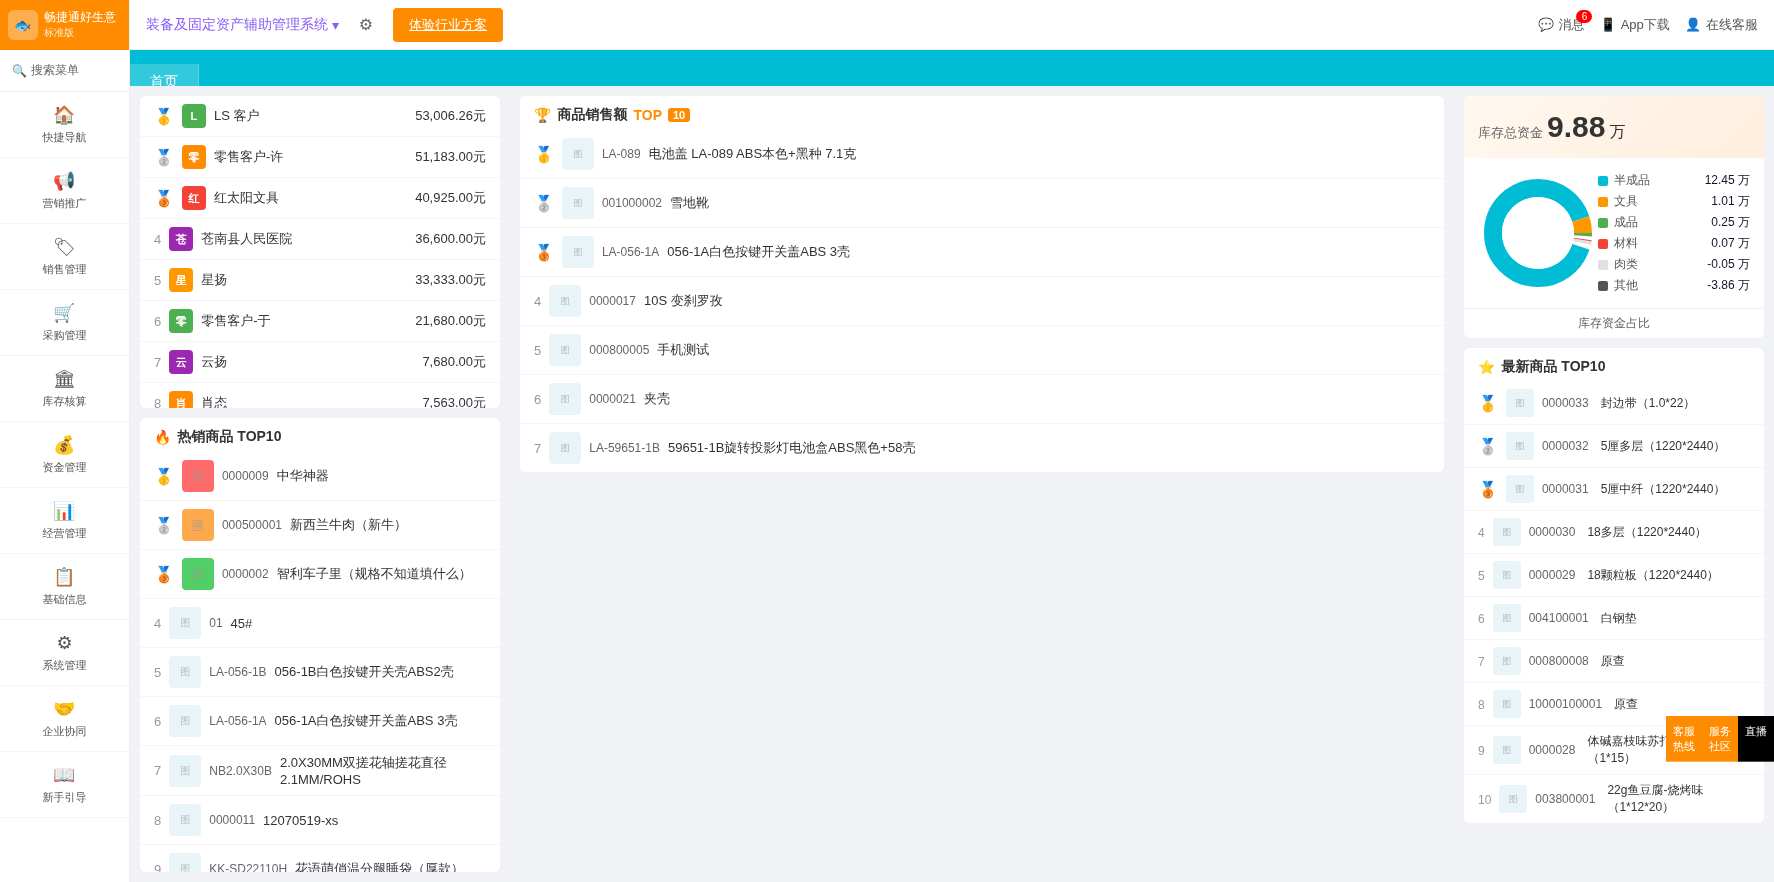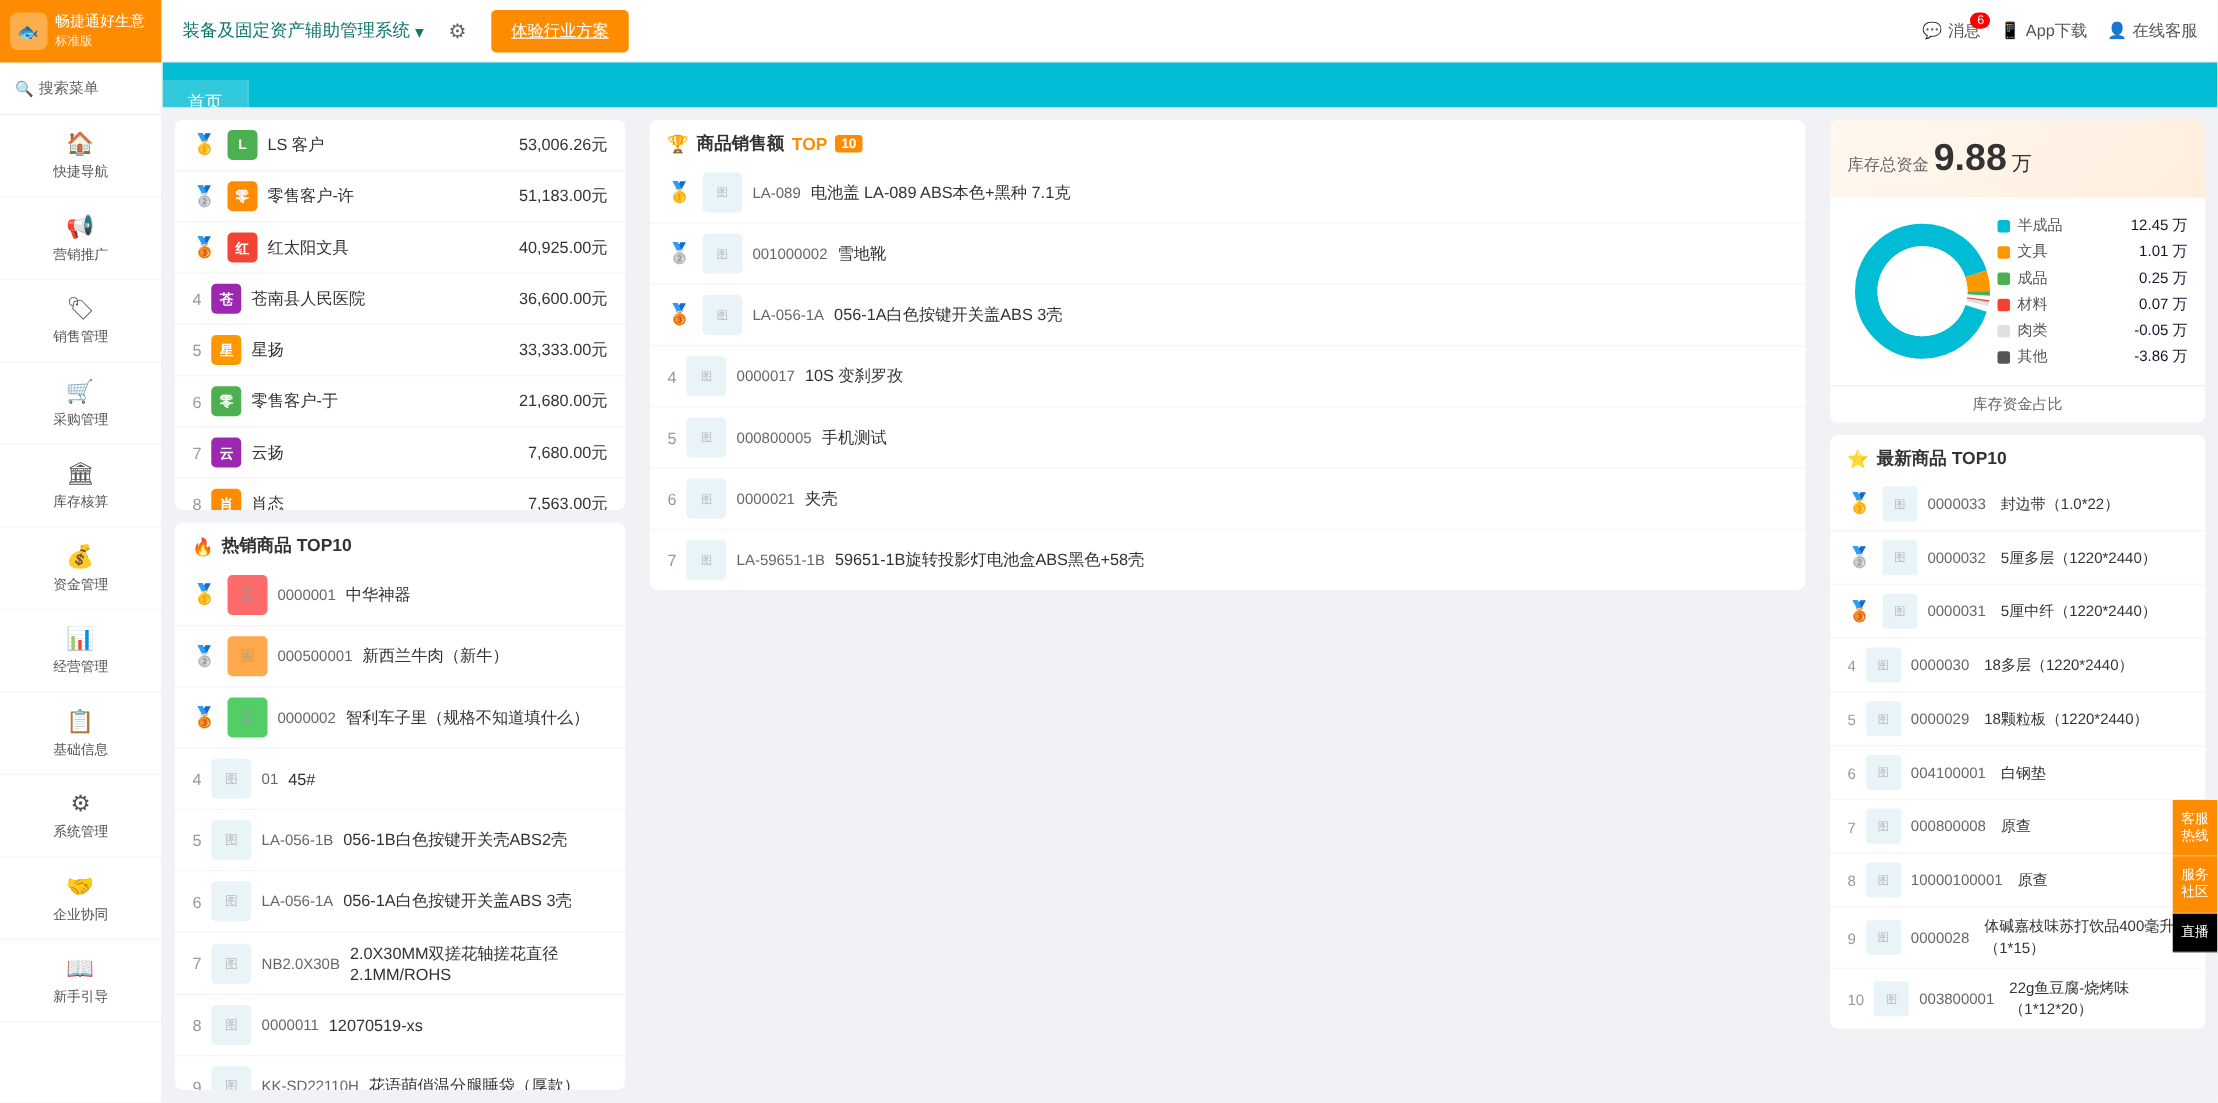--- a/index.html
+++ b/index.html
@@ -82,21 +82,21 @@
       align-items: center;
       padding: 0 16px;
       border-bottom: 1px solid #eee;
       gap: 12px;
     }
     .topbar-dropdown {
       display: flex;
       align-items: center;
       gap: 4px;
       cursor: pointer;
-      color: #0f766e;
+      color: #8b5cf6;
       font-size: 14px;
     }
     .topbar-gear {
       width: 30px;
       height: 30px;
       display: flex;
       align-items: center;
       justify-content: center;
       cursor: pointer;
       color: #666;
@@ -311,21 +311,21 @@
     }
     .new-product-code { color: #666; font-size: 12px; margin-right: 4px; }
     .new-product-name { color: #333; font-size: 12px; }
 
     
     .float-service {
       position: fixed;
       right: 0;
       bottom: 120px;
       display: flex;
-      flex-direction: column;
+      flex-direction: row;
       z-index: 100;
     }
     .float-btn {
       background: #ff8c00;
       color: #fff;
       padding: 8px 6px;
       font-size: 11px;
       text-align: center;
       cursor: pointer;
       border-bottom: 1px solid rgba(255,255,255,0.3);
@@ -509,21 +509,21 @@
         <div class="section-title">
           <span>🔥</span>
           <span>热销商品 TOP10</span>
         </div>
         <div id="hot-products-rows">
             <div class="product-row">
     <span><span style="color:#ffd700;font-size:16px;">🥇</span></span>
     <div class="product-thumb" style="background:#ff6b6b;">
       🖼
     </div>
-    <span class="product-code">0000001</span>
+    <span class="product-code">0000009</span>
     <span class="product-name">中华神器</span>
   </div>
             <div class="product-row">
     <span><span style="color:#c0c0c0;font-size:16px;">🥈</span></span>
     <div class="product-thumb" style="background:#ffa94d;">
       🖼
     </div>
     <span class="product-code">000500001</span>
     <span class="product-name">新西兰牛肉（新牛）</span>
   </div>

